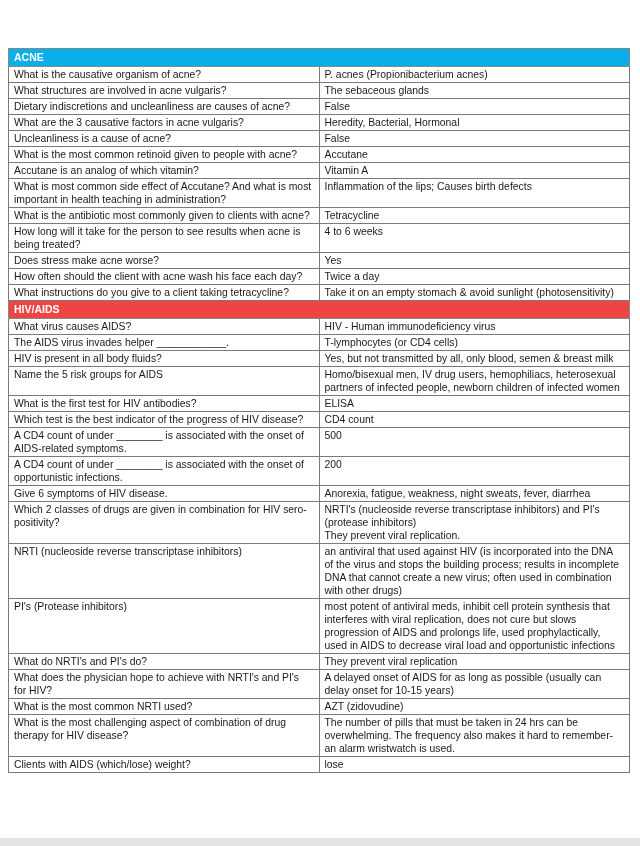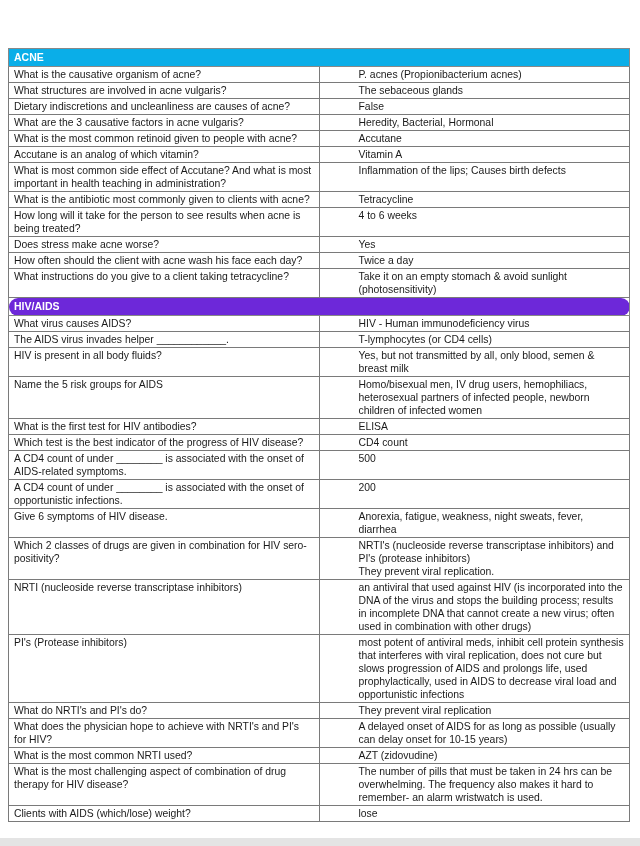--- a/index.html
+++ b/index.html
@@ -3,21 +3,21 @@
 <meta charset="utf-8">
 <style>
   html, body { margin: 0; padding: 0; background: #ffffff; }
   body { width: 640px; height: 846px; position: relative; overflow: hidden;
          font-family: "Liberation Sans", sans-serif; color: #1a1a1a; }
   .sheet { position: absolute; left: 8px; top: 48px; width: 600px; }
   table { border-collapse: collapse; width: 622px; table-layout: fixed; }
   td { border: 1px solid #7a7a7a; font-size: 10.4px; line-height: 13px;
        padding: 1px 5px 1px 5px; vertical-align: top; }
   td.q { width: 310px; }
-  td.a { width: 296px; white-space: pre-line; padding-left: 39px; }
+  td.a { width: 296px; white-space: pre-line; }
   tr.section td { color: #ffffff; font-weight: bold; font-size: 10.5px;
                   padding: 2px 5px; border-color: #888; }
   tr.section.acne td { background: #0aaee8; }
   tr.section.hiv td { background: #c0000b; }
   .footer-band { position: absolute; left: 0; top: 838px; width: 640px; height: 8px;
                  background: #e4e4e4; }
 </style>
 </head>
 <body>
 
@@ -35,20 +35,24 @@
     <td class="q">What structures are involved in acne vulgaris?</td>
     <td class="a">The sebaceous glands</td>
   </tr>
         <tr>
     <td class="q">Dietary indiscretions and uncleanliness are causes of acne?</td>
     <td class="a">False</td>
   </tr>
         <tr>
     <td class="q">What are the 3 causative factors in acne vulgaris?</td>
     <td class="a">Heredity, Bacterial, Hormonal</td>
+  </tr>
+        <tr>
+    <td class="q">Uncleanliness is a cause of acne?</td>
+    <td class="a">False</td>
   </tr>
         <tr>
     <td class="q">What is the most common retinoid given to people with acne?</td>
     <td class="a">Accutane</td>
   </tr>
         <tr>
     <td class="q">Accutane is an analog of which vitamin?</td>
     <td class="a">Vitamin A</td>
   </tr>
         <tr>
@@ -69,21 +73,21 @@
   </tr>
         <tr>
     <td class="q">How often should the client with acne wash his face each day?</td>
     <td class="a">Twice a day</td>
   </tr>
         <tr>
     <td class="q">What instructions do you give to a client taking tetracycline?</td>
     <td class="a">Take it on an empty stomach &amp; avoid sunlight (photosensitivity)</td>
   </tr>
         <tr class="section hiv">
-    <td colspan="2" style="background: #6d28d9; border-radius: 9px;">HIV/AIDS</td>
+    <td colspan="2" style="background: #ef4444;">HIV/AIDS</td>
   </tr>
         <tr>
     <td class="q">What virus causes AIDS?</td>
     <td class="a">HIV - Human immunodeficiency virus</td>
   </tr>
         <tr>
     <td class="q">The AIDS virus invades helper ____________.</td>
     <td class="a">T-lymphocytes (or CD4 cells)</td>
   </tr>
         <tr>

